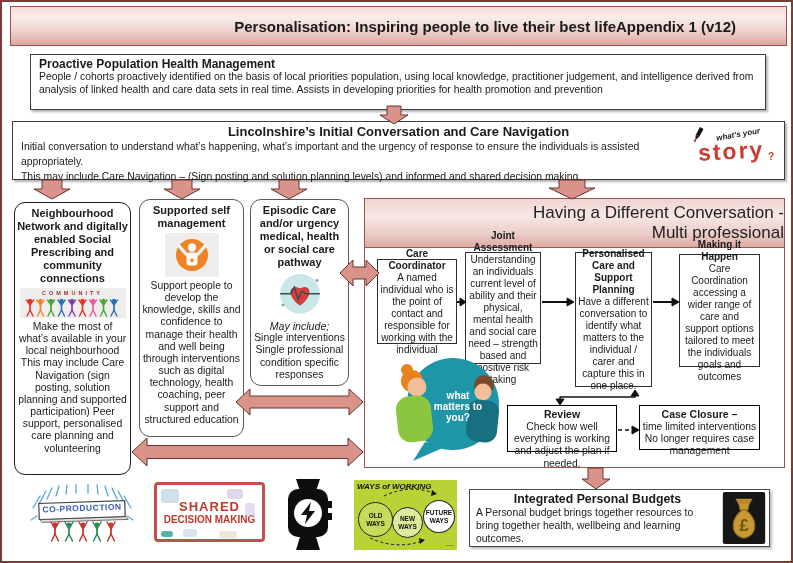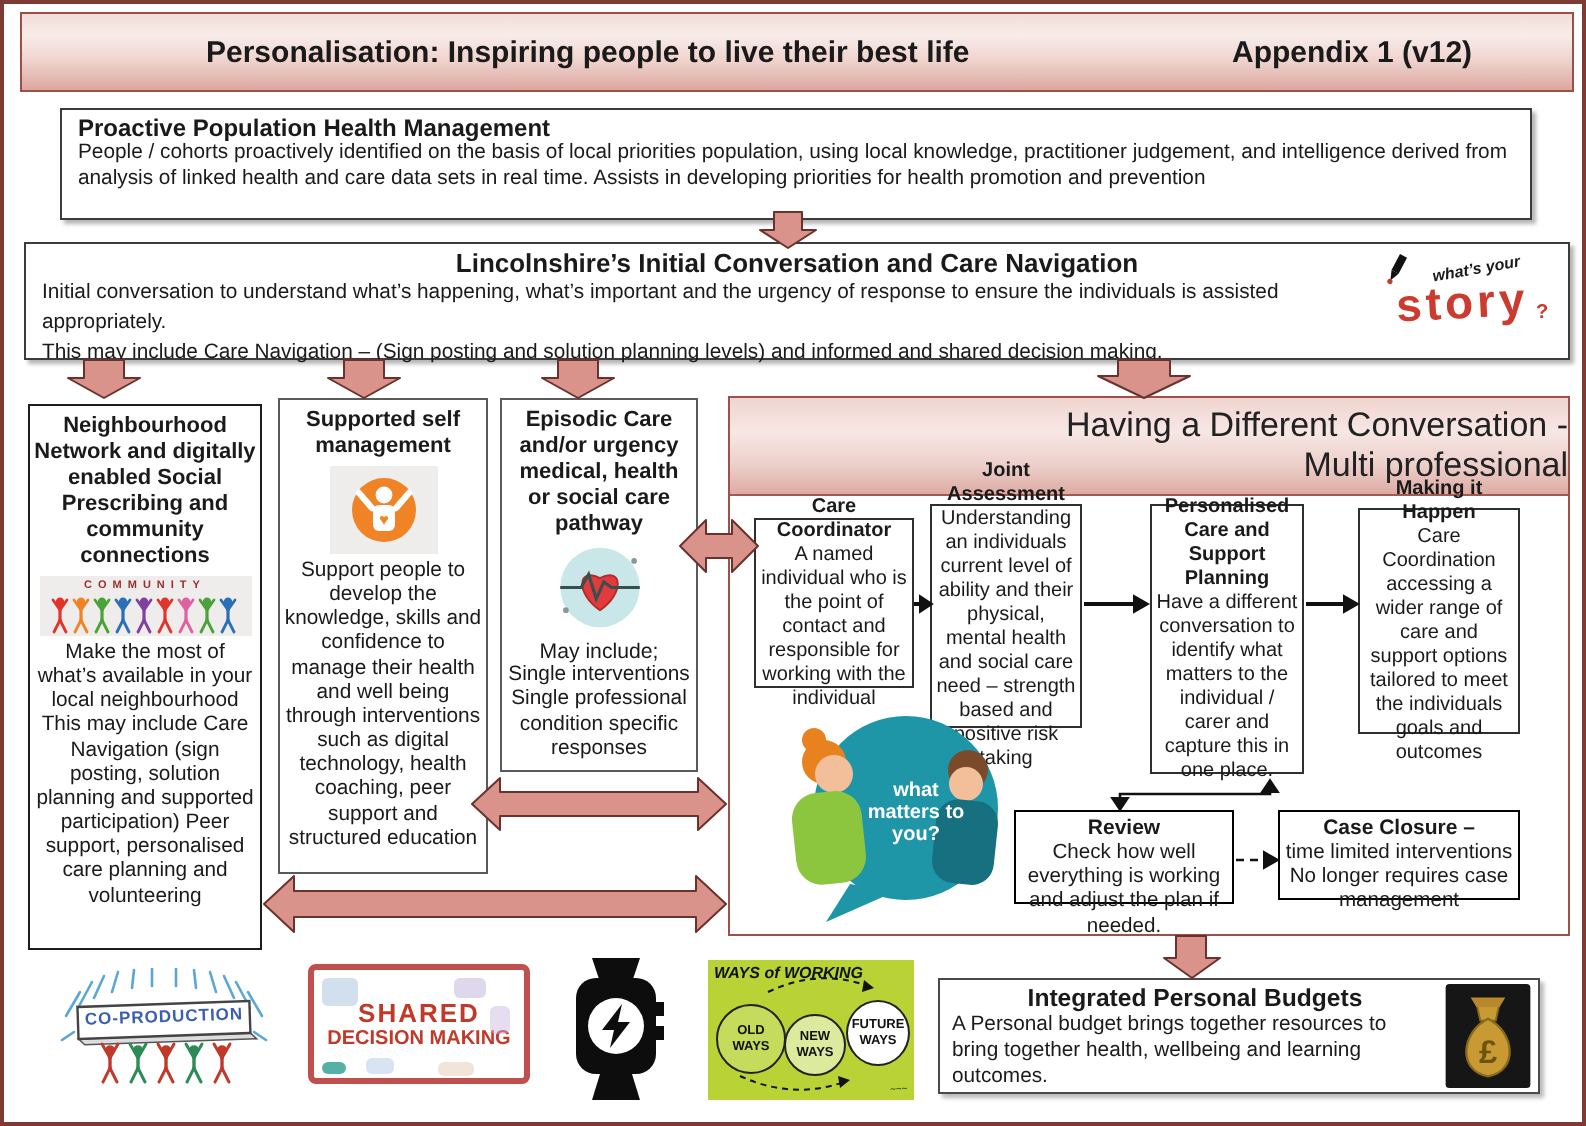--- a/index.html
+++ b/index.html
@@ -3,43 +3,43 @@
 <meta charset="utf-8">
 <style>
   html,body{margin:0;padding:0;background:#fff;}
   #page{position:relative;width:793px;height:563px;background:#ffffff;border:2px solid #7e3a34;box-sizing:border-box;
         font-family:"Liberation Sans",sans-serif;color:#1a1a1a;overflow:hidden;}
   .abs{position:absolute;box-sizing:border-box;}
   
   .banner{left:8px;top:4px;width:777px;height:40px;border:1.5px solid #9c4f48;
           background:linear-gradient(180deg,#f2dcd9 0%,#f8ece9 28%,#efd2cd 62%,#dca79f 100%);
           display:flex;align-items:center;}
-  .banner .t{flex:1;text-align:left;font-weight:bold;font-size:15px;padding-left:92px;}
+  .banner .t{flex:1;text-align:right;font-weight:bold;font-size:15px;padding-left:92px;}
   .banner .a{width:170px;text-align:left;font-weight:bold;font-size:15px;}
   
   .whitebox{background:#fff;border:1.4px solid #3c3c3c;box-shadow:2px 2px 2px #b5b5b5;}
   .proactive{left:28px;top:52px;width:736px;height:56px;padding:2px 8px;text-align:left;}
   .proactive .bt{font-weight:bold;font-size:12px;}
   .proactive .bb{font-size:10.4px;line-height:1.22;}
   .lincoln{left:10px;top:119px;width:773px;height:59px;padding:2px 8px;}
   .lincoln .bt{font-weight:bold;font-size:13px;text-align:center;}
   .lincoln .l{font-size:10.4px;line-height:1.45;width:668px;}
   .story{left:686px;top:123px;width:94px;height:51px;background:#fff;}
   .story .wy{position:absolute;left:28px;top:5px;font-size:8px;font-weight:bold;transform:rotate(-10deg);font-style:italic;}
   .story .sw{position:absolute;left:10px;top:13px;font-size:23px;font-weight:900;color:#cc3b2f;letter-spacing:2px;transform:rotate(-3deg);}
   .story .sq{position:absolute;left:80px;top:26px;font-size:10px;font-weight:bold;color:#cc3b2f;}
   
-  .col{background:#fff;display:flex;flex-direction:column;align-items:center;text-align:center;padding:4px 2px;}
+  .col{background:#fff;display:flex;flex-direction:column;align-items:center;text-align:center;padding:4px 2px;border-radius:11px;}
   .col1{left:12px;top:200px;width:117px;height:273px;border:1.6px solid #1d1d1d;}
   .col2{left:137px;top:197px;width:105px;height:238px;border:1.2px solid #5a5a5a;}
   .col3{left:248px;top:197px;width:99px;height:187px;border:1.2px solid #5a5a5a;}
   .ct{font-weight:bold;font-size:11px;line-height:1.18;}
   .cb{font-size:10.4px;line-height:1.17;}
   .iconbox{background:#efedec;margin:3px 0;}
-  .mayi{font-size:10.6px;margin-top:2px;}
+  .mayi{font-style:italic;font-size:10.6px;margin-top:2px;}
   
   .bigbox{left:362px;top:196px;width:421px;height:270px;background:#fff;border:1.6px solid #9c524b;}
   .bighead{left:0;top:0;width:100%;height:49px;border-bottom:1.4px solid #a05a52;
            background:linear-gradient(180deg,#f0d4d0 0%,#f7e7e4 35%,#eccfca 70%,#ddaba3 100%);
            text-align:right;font-size:17px;color:#222;padding-top:4px;}
   .step{background:#fff;border:1.1px solid #2f2f2f;display:flex;flex-direction:column;justify-content:center;
         text-align:center;font-size:10px;line-height:1.2;padding:2px;}
   .step .st{font-weight:bold;}
   .mini{background:#fff;border:1.1px solid #000;text-align:center;font-size:10.3px;line-height:1.2;padding:2px 1px;}
   .mini .st{font-weight:bold;font-size:10.5px;}

